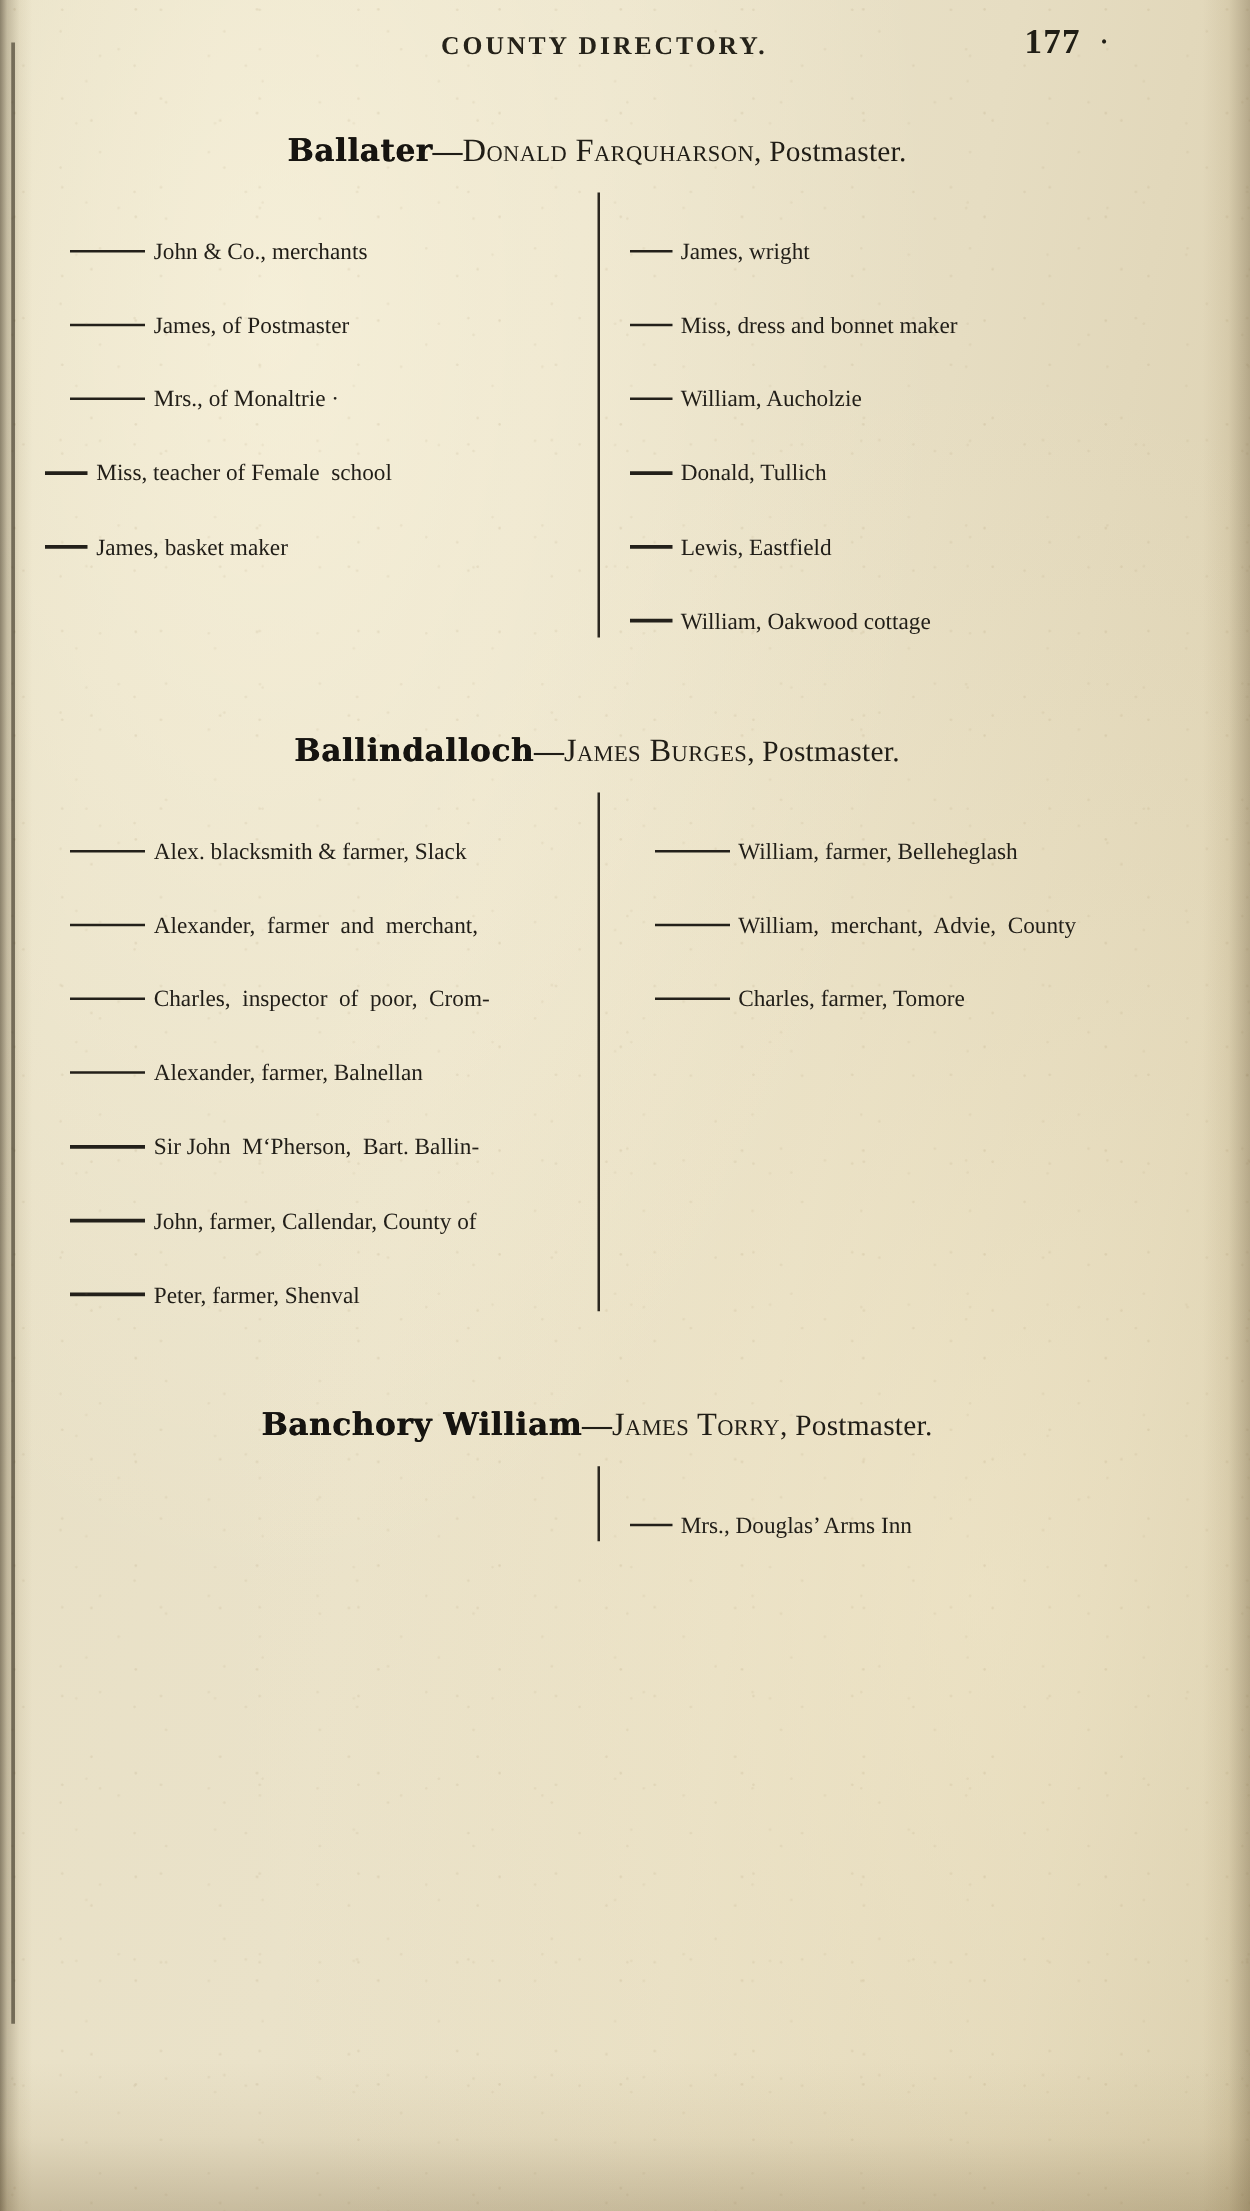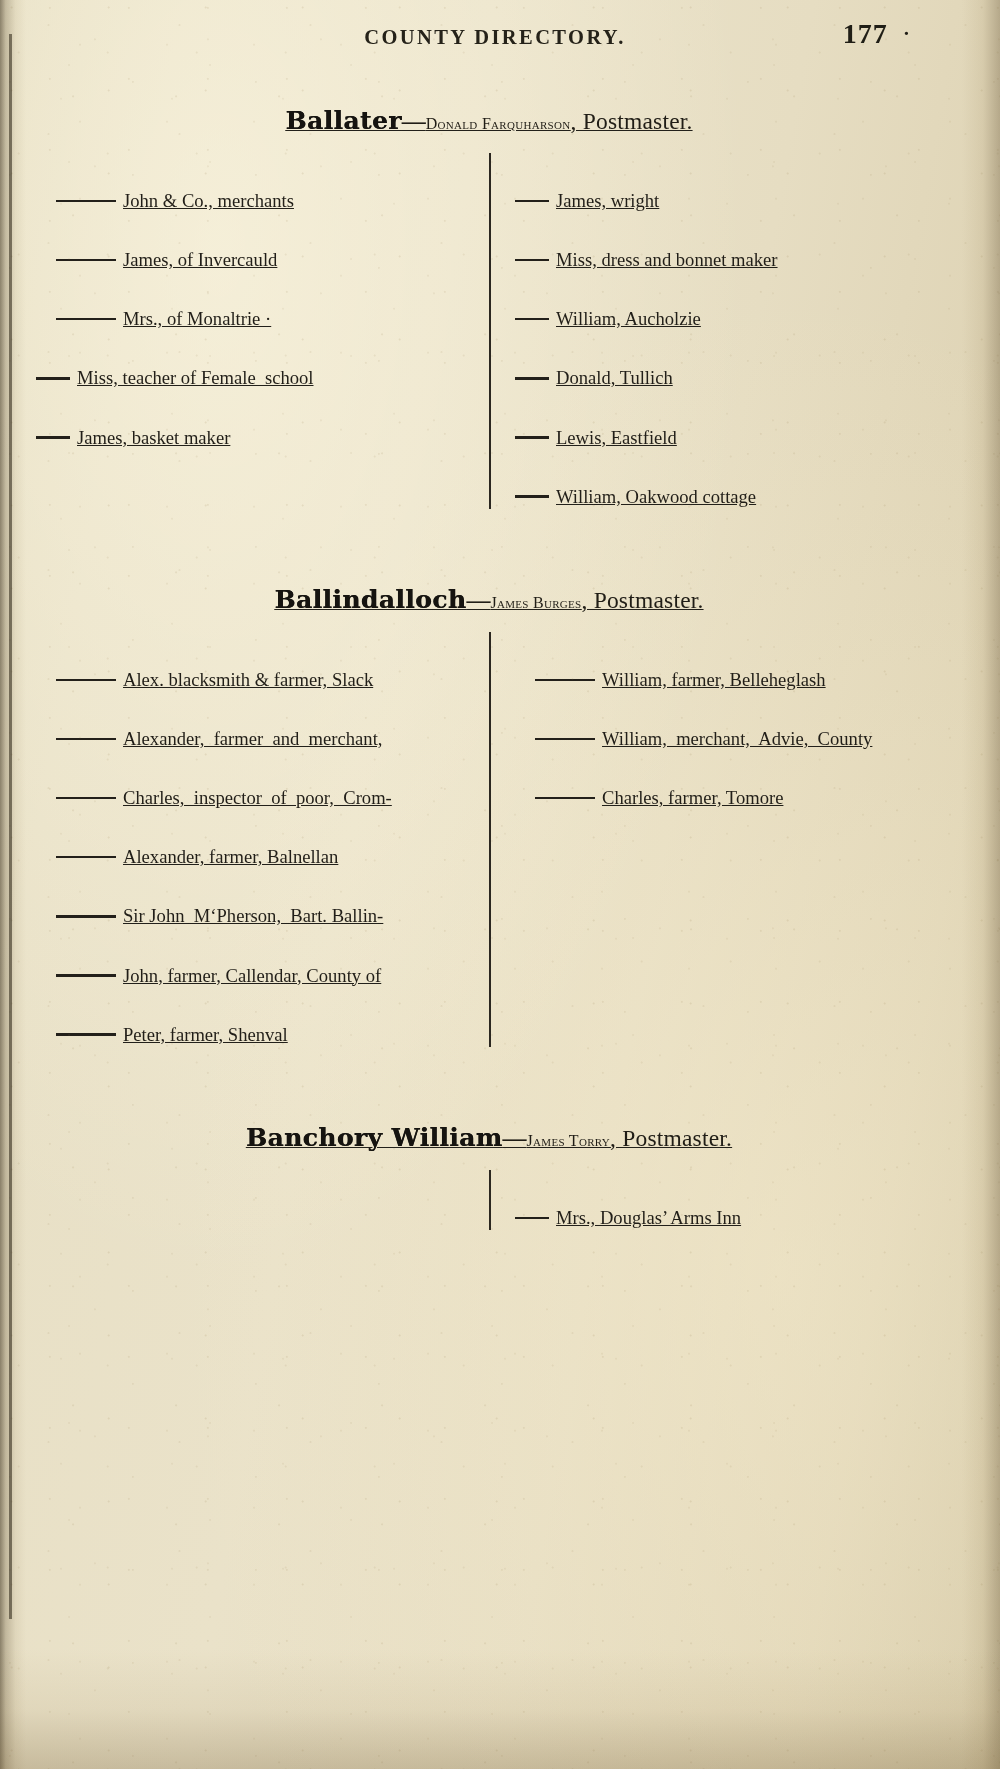--- a/index.html
+++ b/index.html
@@ -66,22 +66,21 @@
   }
   #edge-bottom {
     position: absolute;
     left: 0; right: 0; bottom: 0; height: 120px;
     pointer-events: none;
     background: linear-gradient(0deg, rgba(120,98,58,0.30) 0%, rgba(150,126,80,0.10) 50%, rgba(0,0,0,0) 100%);
   }
 
   #content {
     position: relative;
-    padding: 0 52px 0 30px;
-    text-decoration: underline;
+    padding: 0 75px 0 30px;
   }
 
   
   .runhead {
     position: relative;
     height: 58px;
     margin-top: 18px;
   }
   .runhead-title {
     position: absolute;
@@ -123,21 +122,21 @@
     letter-spacing: 0.4px;
     color: #161410;
     text-shadow: 0.4px 0 0 #161410;
   }
   .place .dash {
     font-size: 24px;
     font-weight: 700;
     color: #201d16;
   }
   .place .pmaster {
-    font-size: 16px;
+    font-size: 26px;
     color: #201d16;
     font-variant: small-caps;
     letter-spacing: 0.3px;
   }
   .place .prole {
     font-size: 23.5px;
     color: #201d16;
     letter-spacing: 0.2px;
   }
 
@@ -211,21 +210,21 @@
             <ul class="entries">
               <li></li>
               <li></li>
               <li></li>
               <li></li>
               <li></li>
               <li></li>
               <li></li>
               <li></li>
               <li class="ditto"><span class="rule r2"></span><span>John &amp; Co., merchants</span></li>
-              <li class="ditto"><span class="rule r2"></span><span>James, of Invercauld</span></li>
+              <li class="ditto"><span class="rule r2"></span><span>James, of Postmaster</span></li>
               <li class="ditto"><span class="rule r2"></span><span>Mrs., of Monaltrie ·</span></li>
               <li></li>
               <li></li>
               <li></li>
               <li></li>
               <li class="ditto"><span class="rule r1"></span><span>Miss, teacher of Female  school</span></li>
               <li></li>
               <li></li>
               <li></li>
               <li></li>

